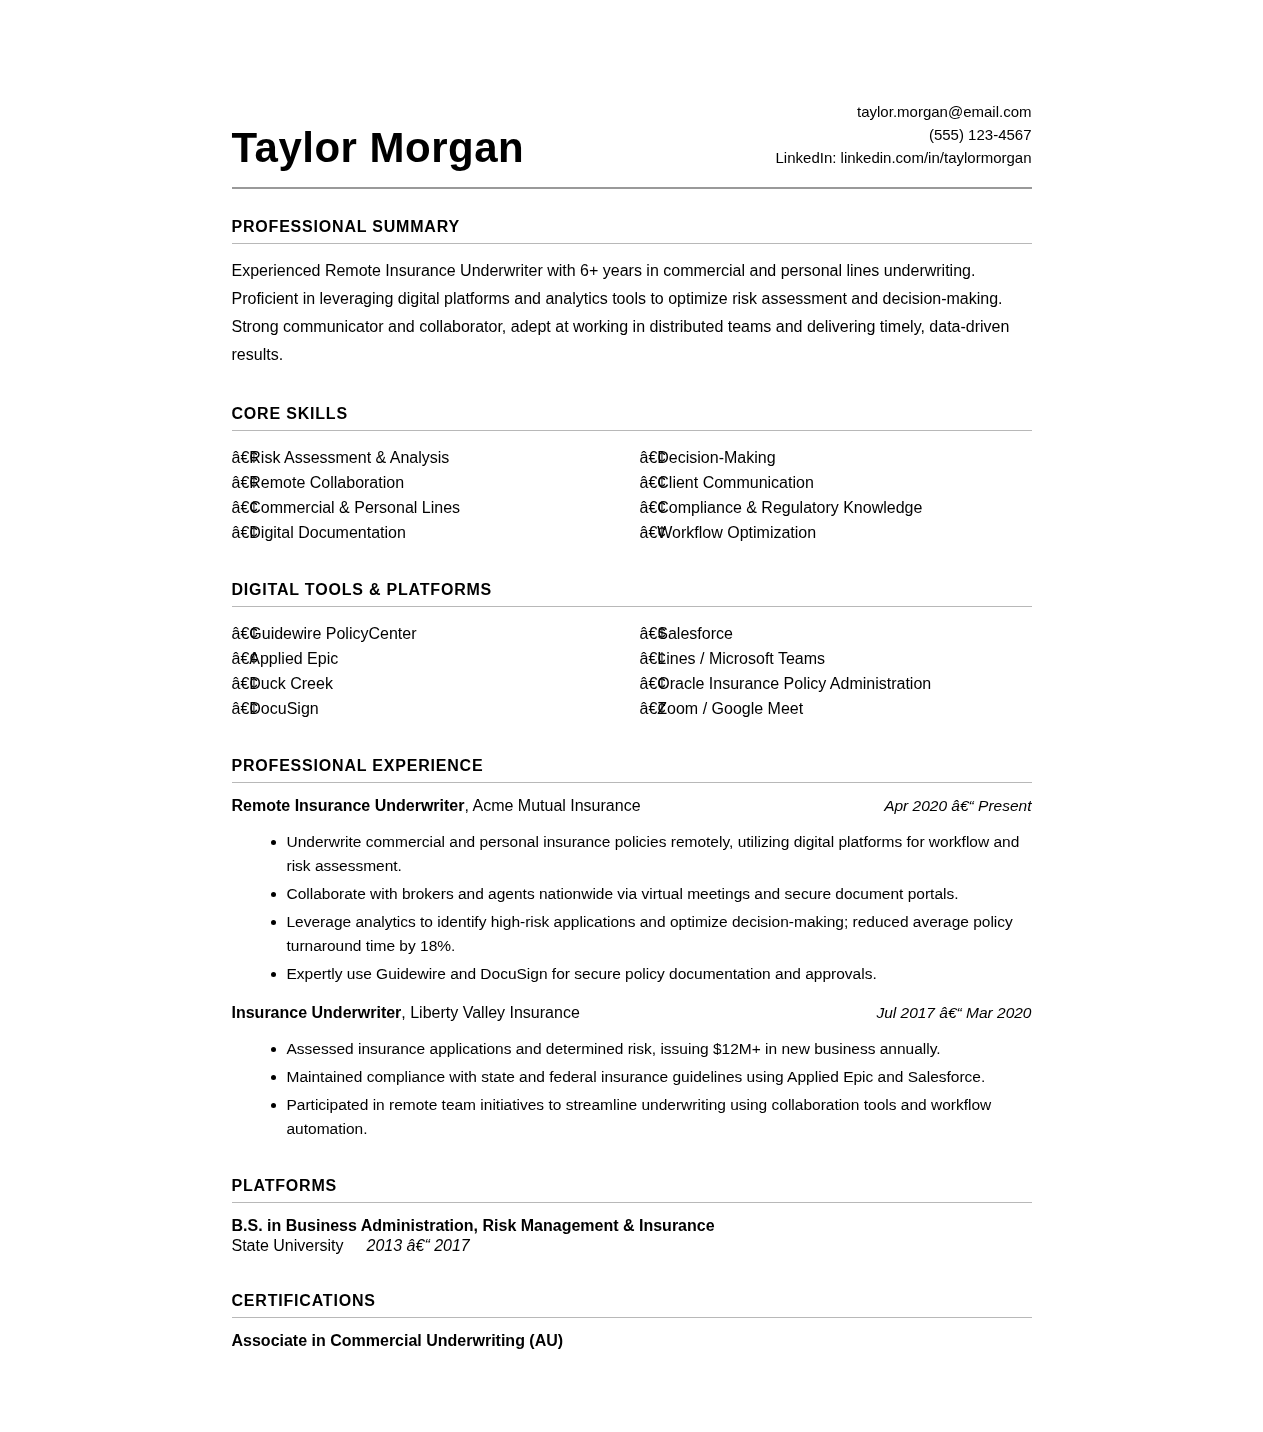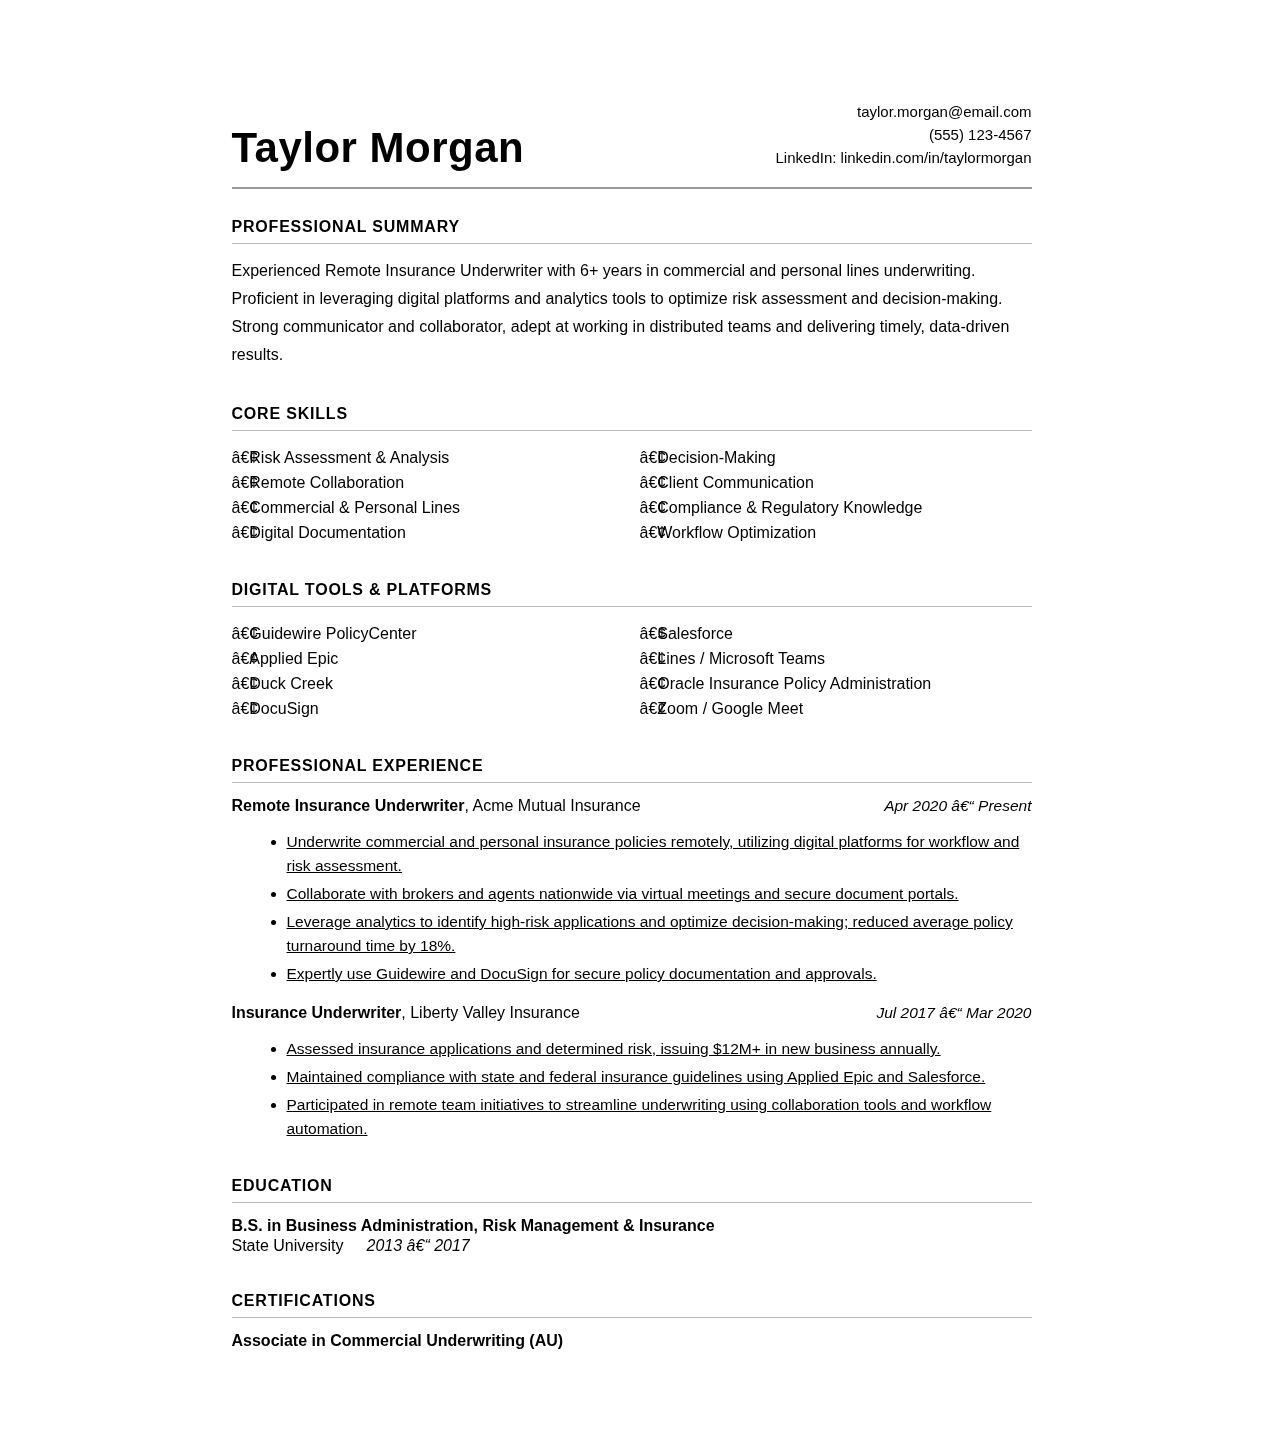--- a/index.html
+++ b/index.html
@@ -29,21 +29,21 @@
   
   .two-col { display: grid; grid-template-columns: 408px auto; margin-top: 14px; font-size: 16px; }
   .moji-item { line-height: 25px; white-space: nowrap; }
   .cent { display: inline-block; width: 0; overflow: visible; }
 
   
   .job-head { display: flex; justify-content: space-between; align-items: center; font-size: 16px; margin-top: 14px; }
   .job + .job .job-head { margin-top: 18px; }
   .job-role { font-weight: bold; }
   .job-dates { font-style: italic; font-size: 15.5px; white-space: nowrap; }
-  ul.job-bullets { margin: 15px 0 0 0; padding-left: 55px; text-decoration: underline; }
+  ul.job-bullets { margin: 15px 0 0 0; padding-left: 55px; }
   ul.job-bullets li { font-size: 15.5px; line-height: 24px; margin-bottom: 4px; }
 
   
   .degree { font-weight: bold; font-size: 16px; line-height: 20px; margin-top: 13px; }
   .school-line { font-size: 16px; line-height: 20px; }
   .edu-dates { font-style: italic; margin-left: 23px; }
 
   
   .cert-item { font-weight: bold; font-size: 16px; margin-top: 13px; line-height: 20px; }
 </style>
@@ -130,21 +130,21 @@
           <ul class="job-bullets">
             <li>Assessed insurance applications and determined risk, issuing $12M+ in new business annually.</li>
             <li>Maintained compliance with state and federal insurance guidelines using Applied Epic and Salesforce.</li>
             <li>Participated in remote team initiatives to streamline underwriting using collaboration tools and workflow automation.</li>
           </ul>
         </div>
       </div>
   </section>
 
   <section>
-    <h2>EDUCATION</h2>
+    <h2>PLATFORMS</h2>
     <hr class="h2-rule">
     <div class="degree">B.S. in Business Administration, Risk Management &amp; Insurance</div>
     <div class="school-line">
       <span>State University</span><span class="edu-dates">2013 â€“ 2017</span>
     </div>
   </section>
 
   <section>
     <h2>CERTIFICATIONS</h2>
     <hr class="h2-rule">

